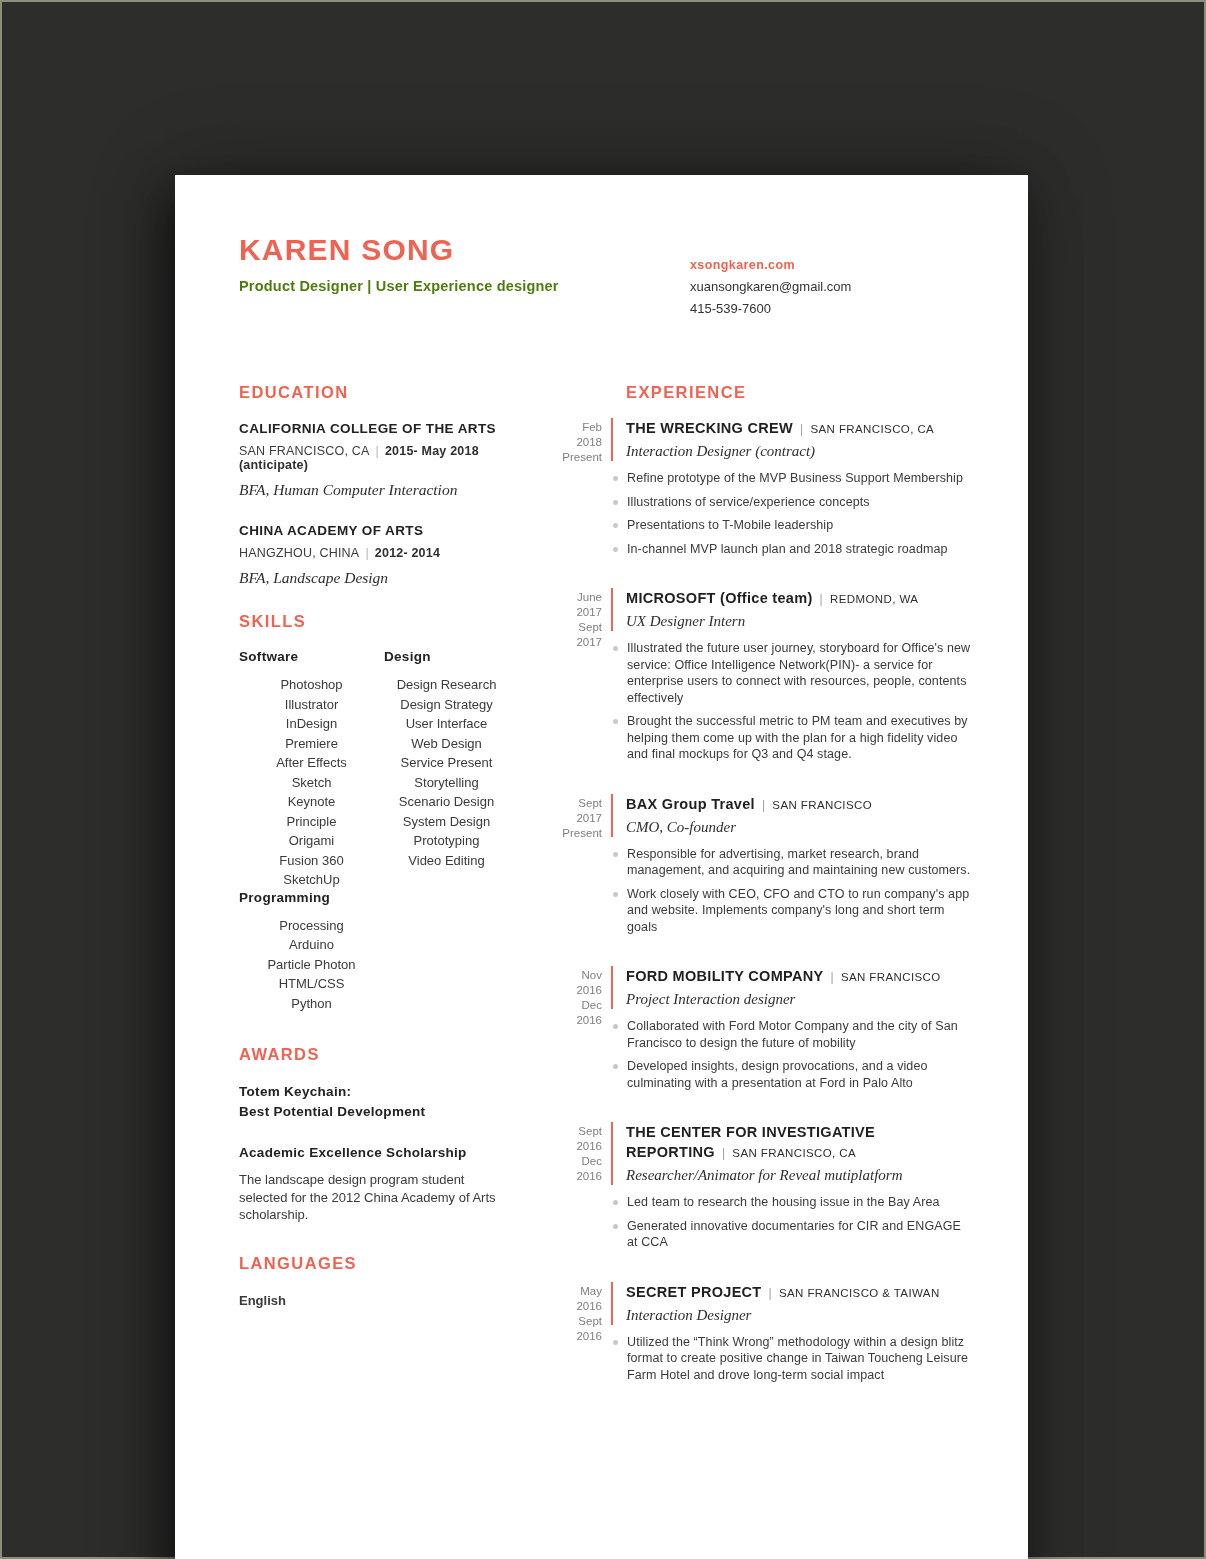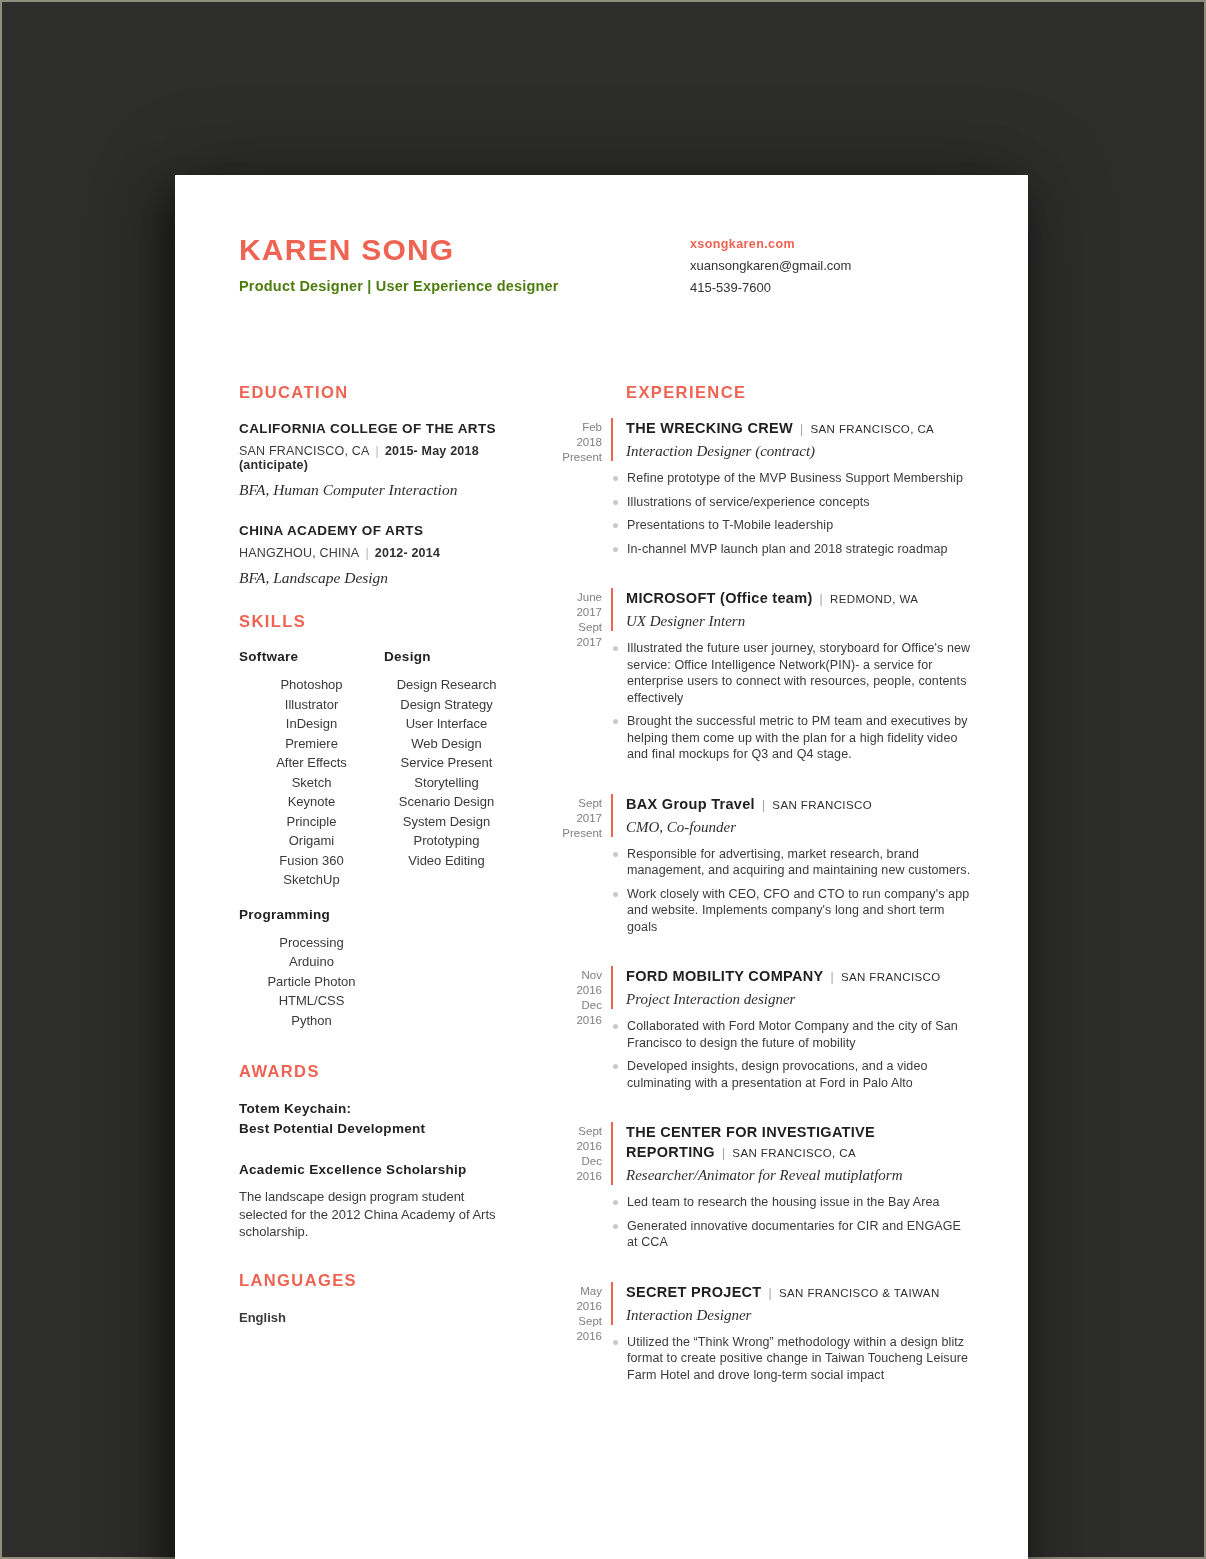--- a/index.html
+++ b/index.html
@@ -27,21 +27,21 @@
   .header { position: relative; height: 112px; }
   .name {
     margin: 0; font-size: 30px; font-weight: 700;
     letter-spacing: 1.2px; color: #ee6352;
   }
   .subtitle {
     margin-top: 11px; font-size: 14.5px; font-weight: 700;
     color: #4d7c0f; letter-spacing: .2px;
   }
   .contact {
-    position: absolute; left: 451px; top: 0;
+    position: absolute; left: 451px; top: 21px;
     font-size: 13px; color: #333; line-height: 22px;
   }
   .contact .website {
     color: #ee6352; font-weight: 700; font-size: 12.5px;
     letter-spacing: .4px; cursor: pointer;
   }
   
   .sec {
     margin: 0 0 18px 0;
     color: #ee6352; font-size: 16.5px; font-weight: 700;
@@ -60,21 +60,21 @@
   .edu-school {
     font-weight: 700; font-size: 13.5px; color: #222222;
     letter-spacing: .4px; line-height: 18px;
   }
   .edu-meta { margin-top: 6px; font-size: 12.5px; color: #3c3c3c; letter-spacing: .2px; }
   .edu-meta .dates { font-weight: 600; color: #2f2f2f; }
   .edu-degree { margin-top: 9px; font-size: 15.5px; color: #2e2e2e; }
   
   .skills { margin-top: 25px; }
   .skills-grid {
-    display: grid; grid-template-columns: 145px 1fr; row-gap: 17px;
+    display: grid; grid-template-columns: 145px 1fr; 
   }
   .skill-group h3 {
     margin: 0 0 11px 0; font-size: 13.5px; font-weight: 700;
     color: #222222; letter-spacing: .3px;
   }
   .skill-list {
     list-style: none; margin: 0; padding: 0;
     font-size: 13px; color: #3a3a3a; line-height: 19.5px; text-align: center;
   }
   

